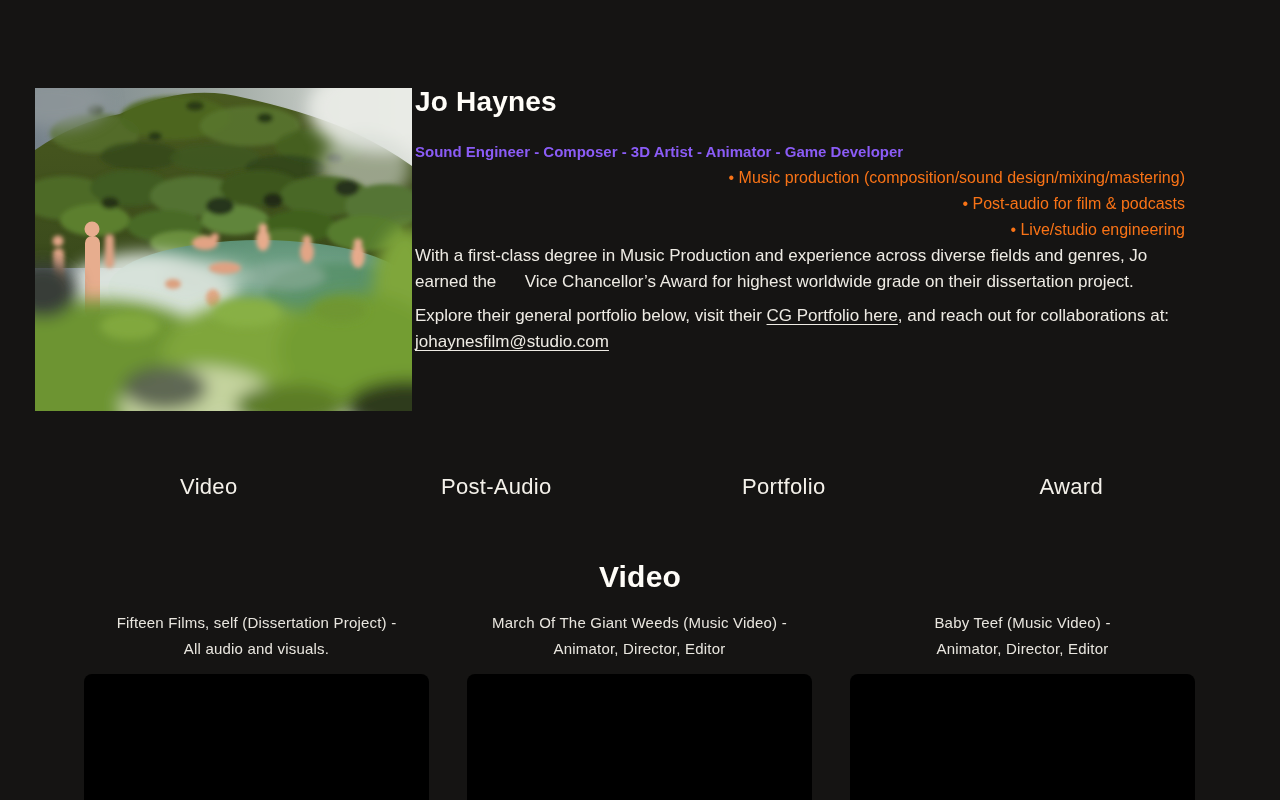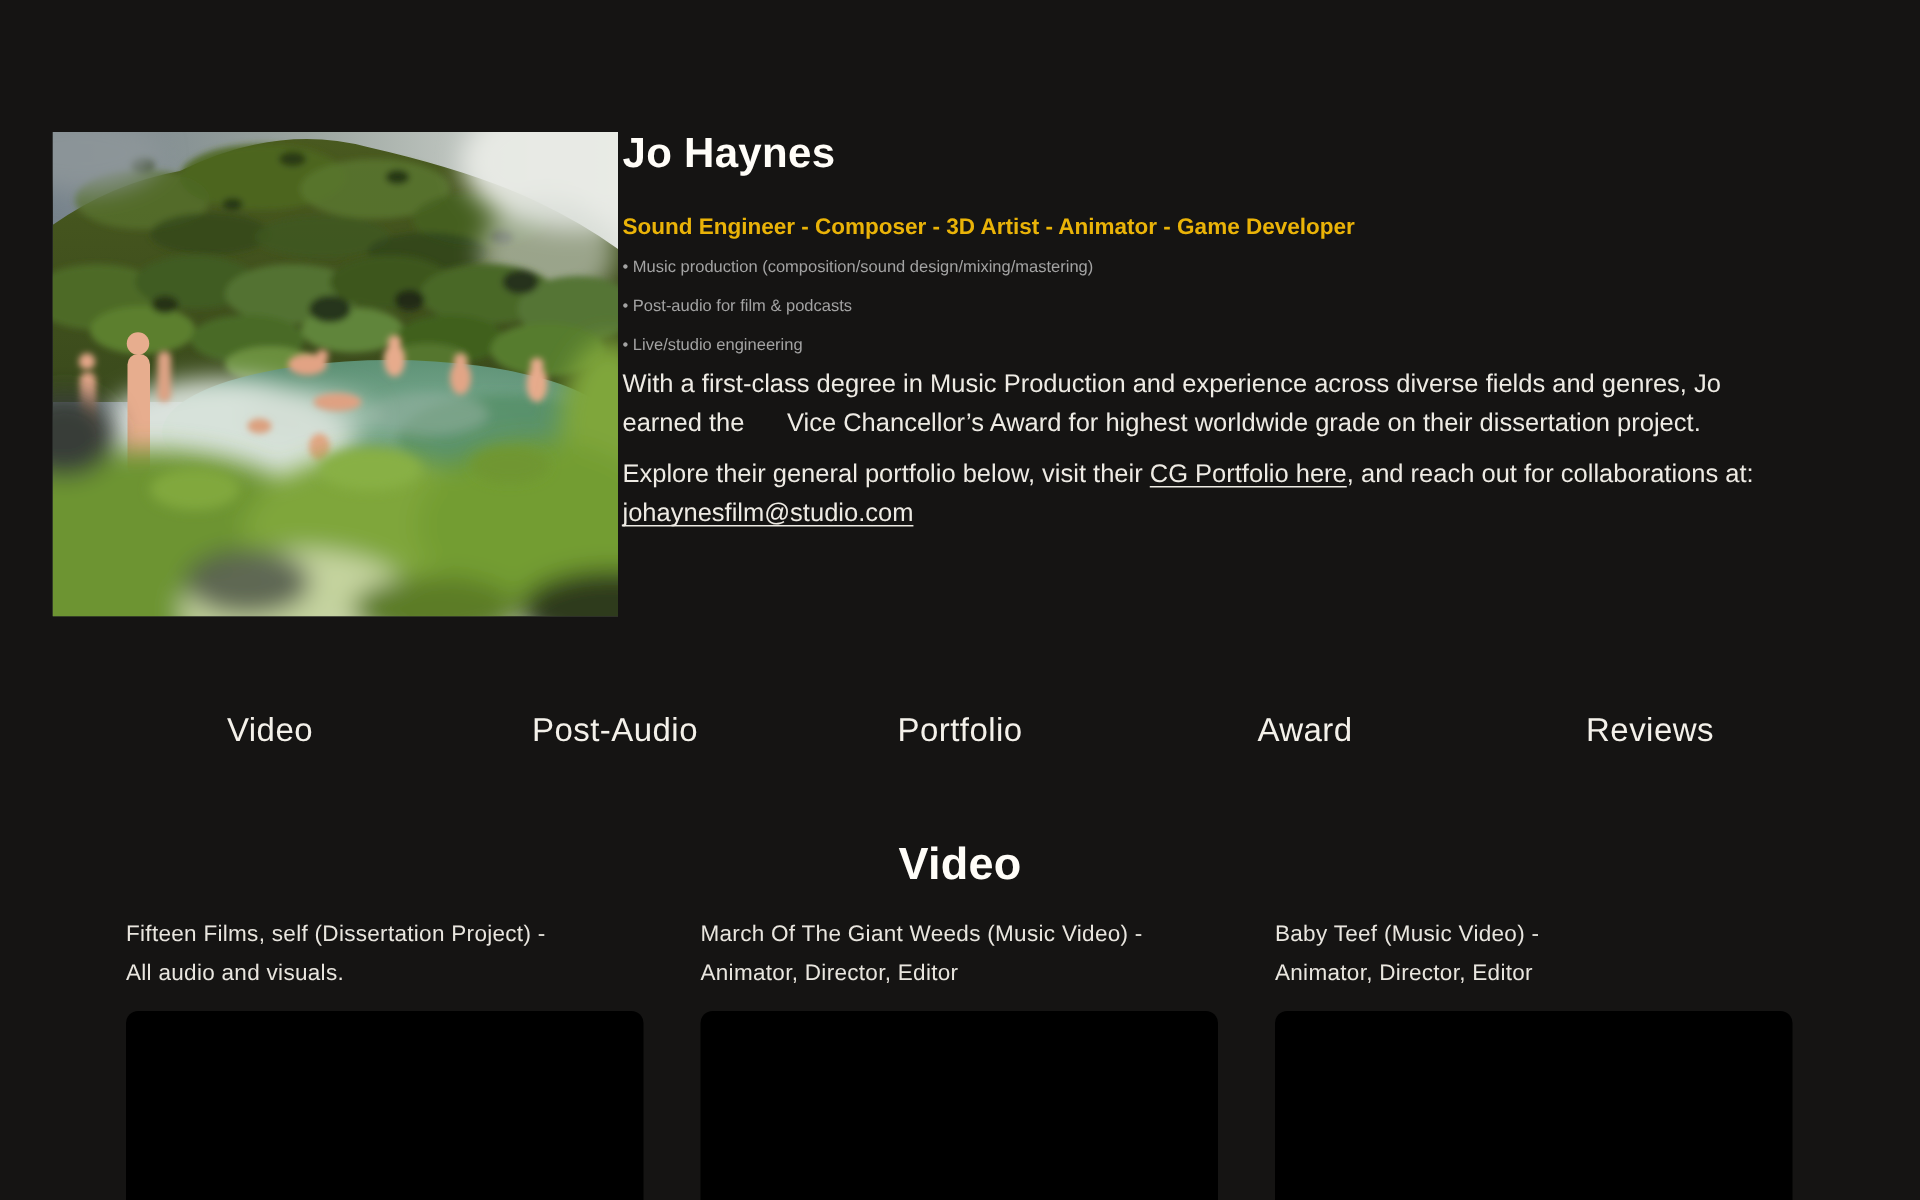--- a/index.html
+++ b/index.html
@@ -22,24 +22,24 @@
   .photo svg { display: block; width: 100%; height: 100%; }
 
   .bio {
     position: absolute; left: 415px; top: 86px; width: 770px;
   }
   .bio h1 {
     font-size: 28px; font-weight: bold; color: #fffdf8;
     line-height: 1.15; margin-bottom: 21px; letter-spacing: 0.2px;
   }
   .bio .tagline {
-    font-size: 15px; font-weight: bold; color: #eab308;
+    font-size: 15px; font-weight: bold; color: #8b5cf6;
     line-height: 26px;
   }
-  .bio .skills div { font-size: 11px; line-height: 26px; color: #a3a3a3; }
+  .bio .skills div { font-size: 16px; line-height: 26px; color: #f97316; text-align: right; }
   .bio .para {
     font-size: 17px; line-height: 26px; color: #eeebe4;
     white-space: pre-wrap;
   }
   .bio .outro { margin-top: 8px; }
   .bio a, .bio .link {
     color: #eeebe4; text-decoration: underline; cursor: pointer;
     text-underline-offset: 3px;
   }
 
@@ -59,21 +59,21 @@
   .video-section h2 {
     text-align: center; font-size: 30px; font-weight: bold;
     color: #fffdf8; letter-spacing: 0.2px;
   }
   .video-grid {
     width: 1112px; margin: 16px auto 0 auto;
     display: flex; gap: 38px;
   }
   .video-col { width: 345px; }
   .video-caption {
-    text-align: left; font-size: 15px; line-height: 26px;
+    text-align: center; font-size: 15px; line-height: 26px;
     color: #e9e6df; white-space: pre-line; height: 52px;
     letter-spacing: 0.2px;
   }
   .video-frame {
     margin-top: 12px; width: 345px; height: 210px;
     background: #000; border-radius: 8px; cursor: pointer;
   }
 </style>
 </head>
 <body>
@@ -217,21 +217,20 @@
 earned the      Vice Chancellor’s Award for highest worldwide grade on their dissertation project.</p>
     <p class="para outro"><span>Explore their general portfolio below, visit their </span><a class="link">CG Portfolio here</a><span>, and reach out for collaborations at:
 </span><a class="link">johaynesfilm@studio.com</a></p>
   </div>
 
   <div class="nav">
     <div class="nav-item">Video</div>
     <div class="nav-item">Post-Audio</div>
     <div class="nav-item">Portfolio</div>
     <div class="nav-item">Award</div>
-    <div class="nav-item">Reviews</div>
   </div>
 
   <div class="video-section">
     <h2>Video</h2>
     <div class="video-grid">
       <div class="video-col">
         <div class="video-caption">Fifteen Films, self (Dissertation Project) -
 All audio and visuals.</div>
         <div class="video-frame"></div>
       </div>

